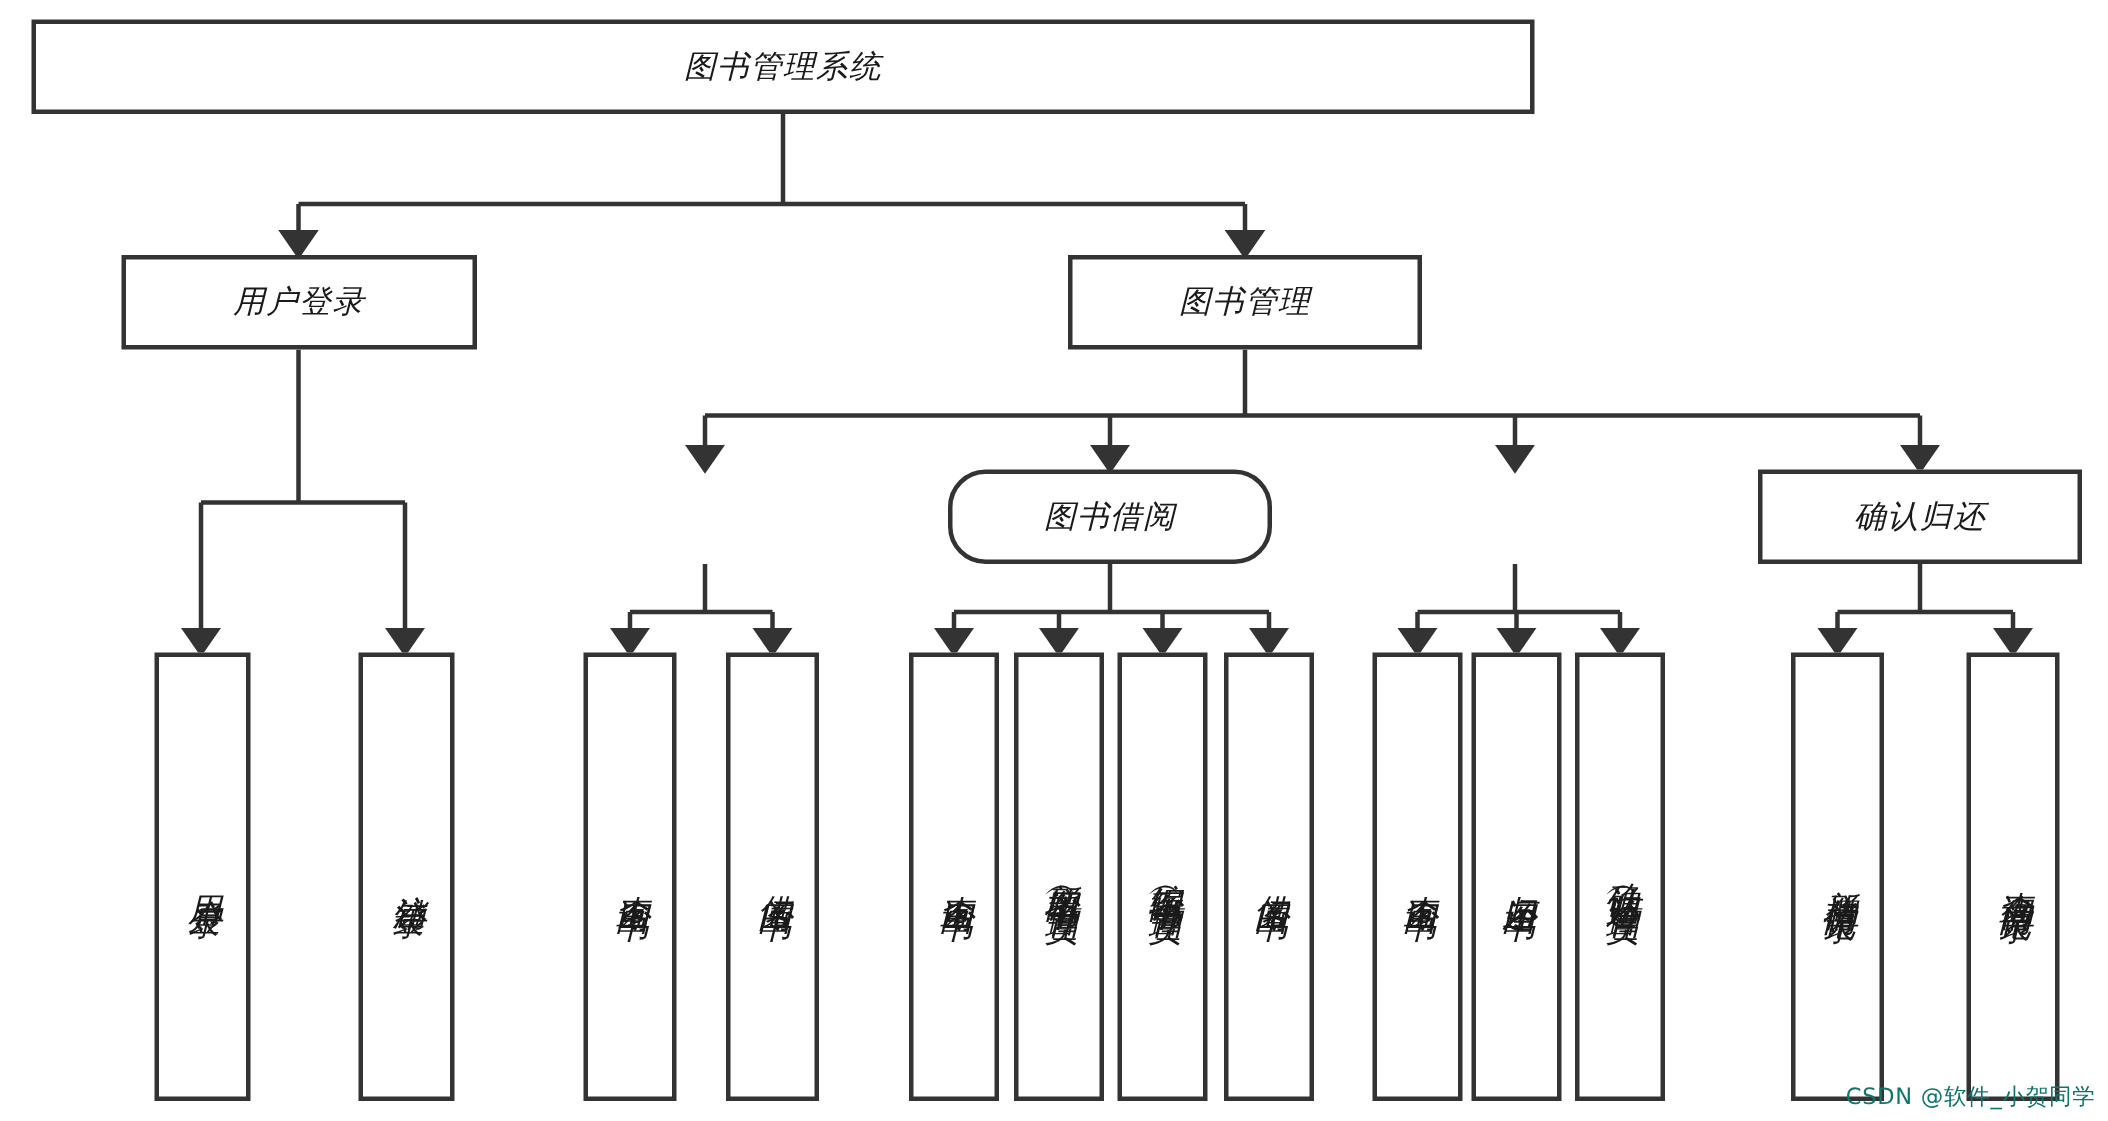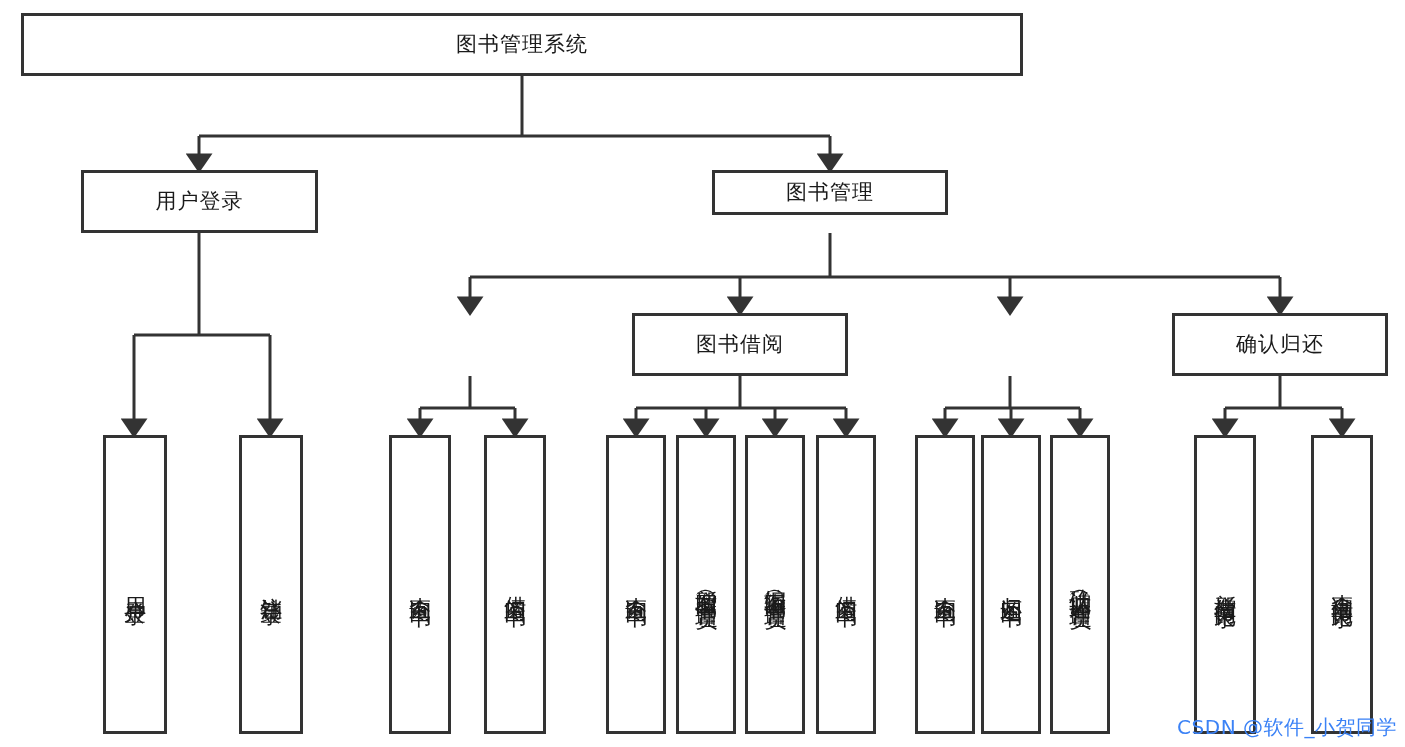--- a/index.html
+++ b/index.html
@@ -24,20 +24,21 @@
   }
   .node{
     position:absolute;
     box-sizing:border-box;
     border:3px solid #333333;
     background:#ffffff;
     display:flex;
     align-items:center;
     justify-content:center;
     color:#1a1a1a;
+    font-style:italic;
   }
   .node .lbl{
     font-size:21px;
     line-height:1.15;
     letter-spacing:1px;
     white-space:nowrap;
   }
   .node.leaf{
     border-width:3px;
   }
@@ -47,22 +48,22 @@
     font-size:22px;
     line-height:1.30;
     letter-spacing:3px;
     white-space:normal;
     max-height:100%;
   }
   #watermark{
     position:absolute;
     right:8px;
     bottom:6px;
-    font-size:20px;
-    color:#3b82f6;
+    font-size:15px;
+    color:#0f766e;
     letter-spacing:0.5px;
     white-space:nowrap;
     user-select:none;
     margin-left:15px;
   }
 </style>
 </head>
 <body>
 
 <div id="canvas">
@@ -117,25 +118,25 @@
     </g>
   </svg>
 
   <div class="node" style="left:21px;top:13px;width:1002px;height:63px;">
     <span class="lbl">图书管理系统</span>
   </div>
 
   <div class="node" style="left:81px;top:170px;width:237px;height:63px;">
     <span class="lbl">用户登录</span>
   </div>
-  <div class="node" style="left:712px;top:170px;width:236px;height:45px;">
+  <div class="node" style="left:712px;top:170px;width:236px;height:63px;">
     <span class="lbl">图书管理</span>
   </div>
 
-  <div class="node" style="left:632px;top:313px;width:216px;height:63px;">
+  <div class="node" style="left:632px;top:313px;width:216px;height:63px;border-radius:25px;">
     <span class="lbl">图书借阅</span>
   </div>
   <div class="node" style="left:1172px;top:313px;width:216px;height:63px;">
     <span class="lbl">确认归还</span>
   </div>
 
   <div class="node leaf" style="left:103px;top:435px;width:64px;height:299px;">
     <span class="lbl">用户登录</span>
   </div>
   <div class="node leaf" style="left:239px;top:435px;width:64px;height:299px;">

